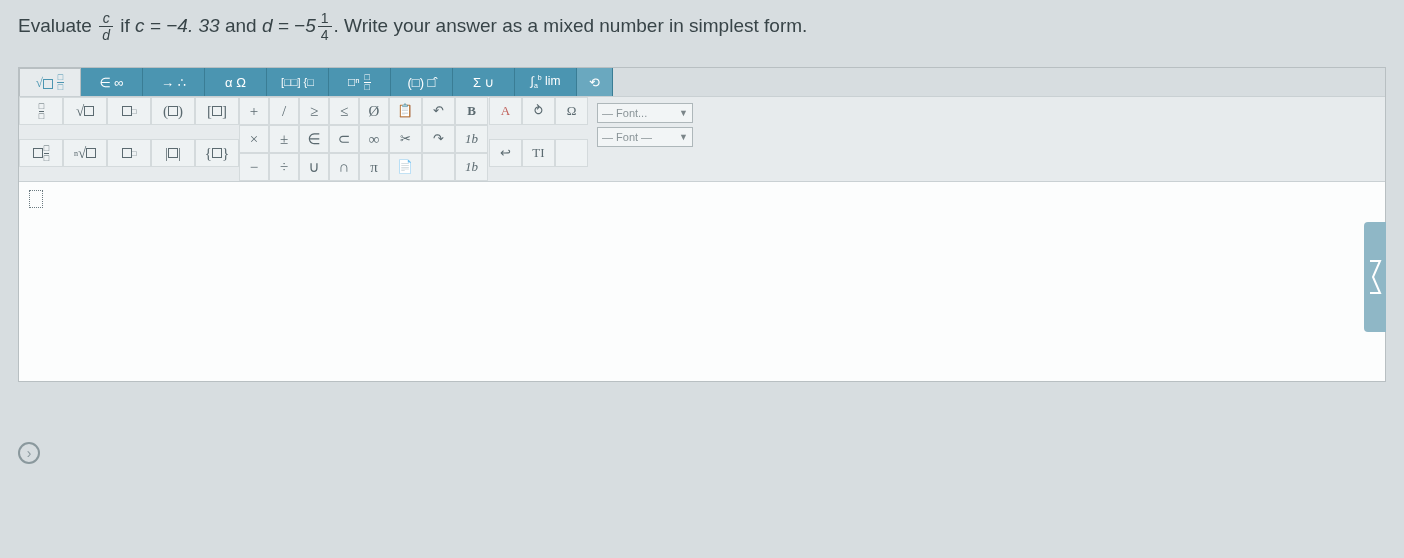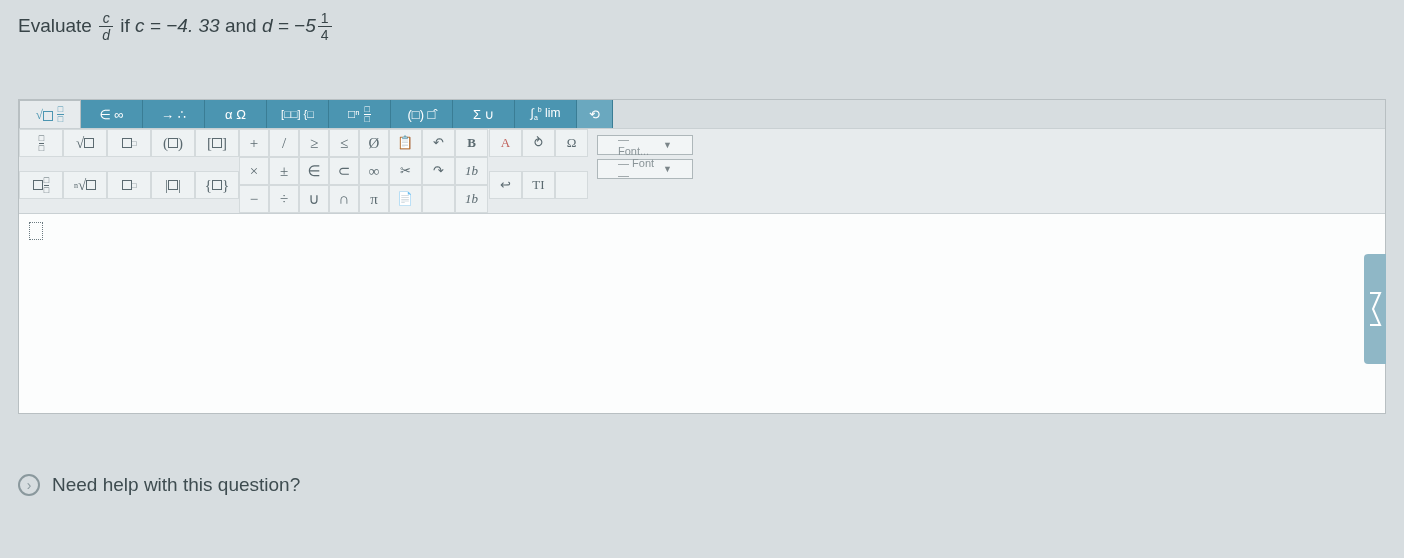--- a/index.html
+++ b/index.html
@@ -8,21 +8,21 @@
     background: #d7dde0;
     width: 1404px;
     height: 558px;
     overflow: hidden;
     color: #3a4547;
   }
   .page { padding: 10px 18px; }
   .question {
     font-size: 19px;
     color: #384448;
-    margin-bottom: 56px;
+    margin-bottom: 24px;
     line-height: 1.6;
   }
   .question .math { font-style: italic; }
   .frac {
     display: inline-flex;
     flex-direction: column;
     vertical-align: middle;
     font-size: 14px;
     line-height: 1;
     text-align: center;
@@ -88,21 +88,21 @@
   .group-a .tool{ width:44px; height:28px;}
   .group-c { display:flex; flex-wrap:wrap; width: 150px;}
   .group-c .tool{ width:30px;}
   .group-d { display:flex; flex-wrap:wrap; width:100px;}
   .group-d .tool{width:33px;}
   .group-e { display:flex; flex-wrap:wrap; width:100px;}
   .group-e .tool{width:33px;}
   .selects { display:flex; flex-direction:column; gap:4px; padding:6px 0 0 8px;}
   .select {
     width: 96px; height:20px; border:1px solid #aeb7ba; background:#f2f5f6;
-    font-size:11px; color:#8a9498; display:flex; align-items:center; padding:0 20px;
+    font-size:11px; color:#8a9498; display:flex; align-items:center; padding:0 4px;
     justify-content:space-between; cursor:pointer;
   }
   .select .arrow{font-size:9px; color:#7b8589;}
   .input-area {
     background: #fcfdfd;
     border-top:1px solid #c9d0d3;
     height: 200px;
     padding: 8px 10px;
     position: relative;
   }
@@ -139,21 +139,21 @@
     <span class="frac">
       <span class="num math">c</span>
       <span class="den math">d</span>
     </span>
     <span> if </span>
     <span class="math">c = −4. 33</span>
     <span> and </span>
     <span class="math">d = −5</span><span class="frac">
       <span class="num">1</span>
       <span class="den">4</span>
-    </span>
+    </span><span>. Write your answer as a mixed number in simplest form.</span>
   </div>
 
   <div class="editor">
     <div class="tabbar">
       <div class="tab active">
         <span style="font-family:serif;">√<span class="sq" style="border-color:#4b95b1;"></span></span>
         <span class="tab-frac" style="color:#4b95b1;">
             <span class="n">□</span>
             <span class="d">□</span>
           </span>
@@ -274,16 +274,15 @@
       <div class="side-tab">
         <svg width="14" height="40" viewBox="0 0 14 40">
           <path d="M2 4 L12 4 L5 20 L12 36 L2 36" stroke="#fff" stroke-width="2" fill="none"></path>
         </svg>
       </div>
     </div>
   </div>
 
   <div class="help">
     <span class="help-icon">›</span>
-    <span>Need help with this question?</span>
   </div>
 
 </div>
 
 </body></html>

